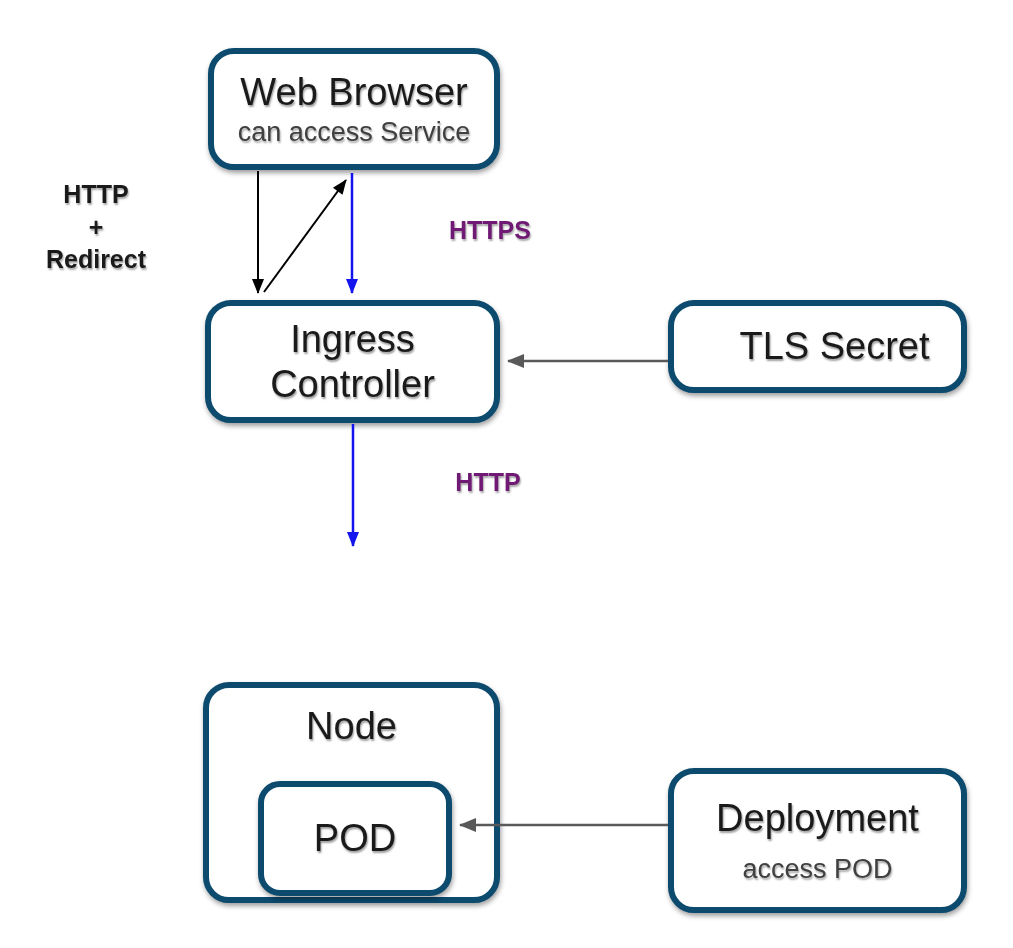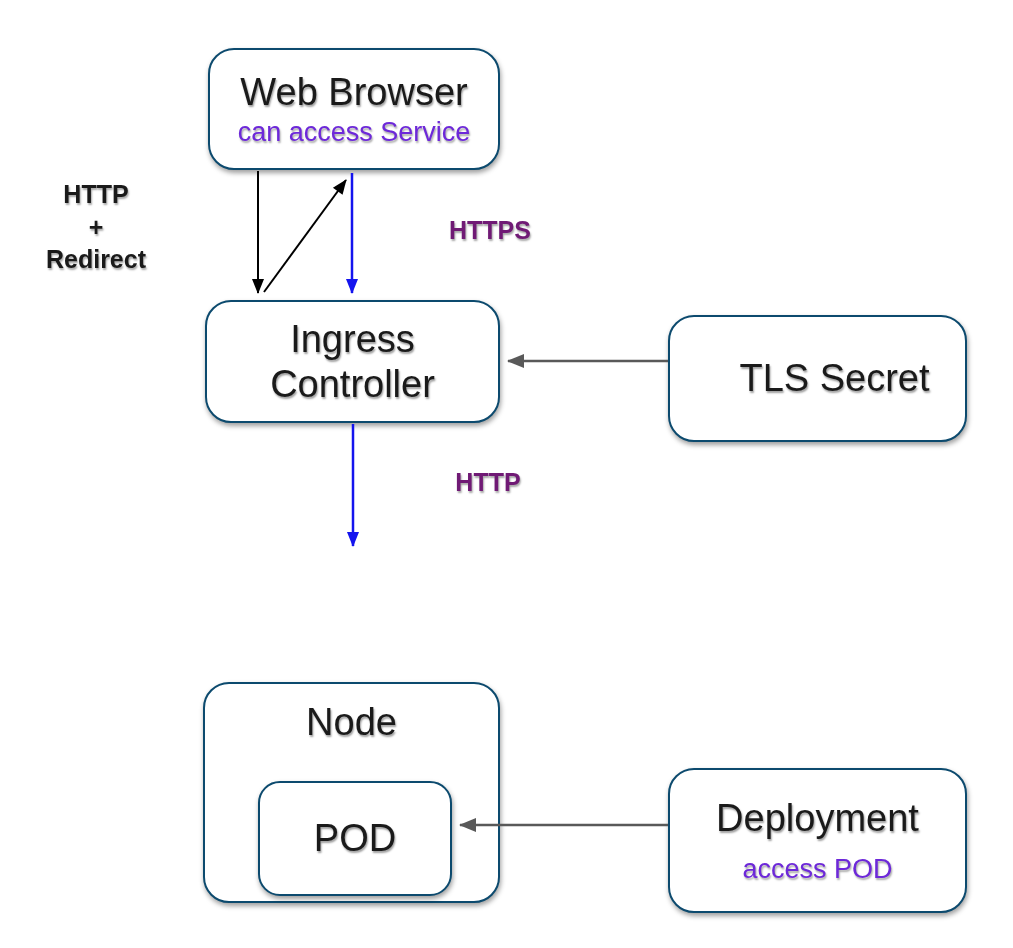--- a/index.html
+++ b/index.html
@@ -3,31 +3,31 @@
 <meta charset="utf-8">
 <style>
   html,body{margin:0;padding:0;background:#fff;}
   .stage{
     position:relative;width:1013px;height:948px;background:#ffffff;
     font-family:"Liberation Sans",sans-serif;overflow:hidden;
   }
   .arrow-layer{position:absolute;left:0;top:0;z-index:3;pointer-events:none;}
   .gbox{
     position:absolute;z-index:2;box-sizing:border-box;
-    border:2px solid #0c4a6e;border-radius:26px;background:#ffffff;
+    border:6px solid #0c4a6e;border-radius:26px;background:#ffffff;
     box-shadow:1px 3px 5px rgba(0,0,0,0.38);
     display:flex;flex-direction:column;align-items:center;justify-content:center;
   }
   .gbox.top-align{justify-content:flex-start;}
   .title{
     font-size:38px;color:#1a1a1a;line-height:1.18;text-align:center;
     white-space:pre-line;text-shadow:1px 2px 2px rgba(0,0,0,0.38);
   }
   .subtitle{
-    font-size:27px;color:#6d28d9;line-height:1.15;text-align:center;
+    font-size:27px;color:#404040;line-height:1.15;text-align:center;
     margin-top:2px;text-shadow:1px 2px 2px rgba(0,0,0,0.35);
   }
   .edge-label{
     position:absolute;z-index:1;font-size:25px;line-height:1.3;
     text-align:center;white-space:pre-line;
     text-shadow:1px 2px 2px rgba(0,0,0,0.35);
     font-weight:bold;
   }
   .edge-label.black{color:#1a1a1a;}
   .edge-label.blue{color:#701a75;}
@@ -61,21 +61,21 @@
   <div class="gbox" style="left:208px;top:48px;width:292px;height:122px;">
     <div class="title">Web Browser</div>
     <div class="subtitle">can access Service</div>
   </div>
 
   <div class="gbox" style="left:205px;top:300px;width:295px;height:123px;">
     <div class="title">Ingress
 Controller</div>
   </div>
 
-  <div class="gbox" style="left:668px;top:315px;width:299px;height:127px;padding-left:34px;">
+  <div class="gbox" style="left:668px;top:300px;width:299px;height:93px;padding-left:34px;">
     <div class="title">TLS Secret</div>
   </div>
 
 
   <div class="gbox top-align" style="left:203px;top:682px;width:297px;height:221px;padding-top:16px;">
     <div class="title">Node</div>
   </div>
 
   <div class="gbox" style="left:258px;top:768px;width:194px;height:115px;border-radius:22px;margin-top:13px;">
     <div class="title">POD</div>

